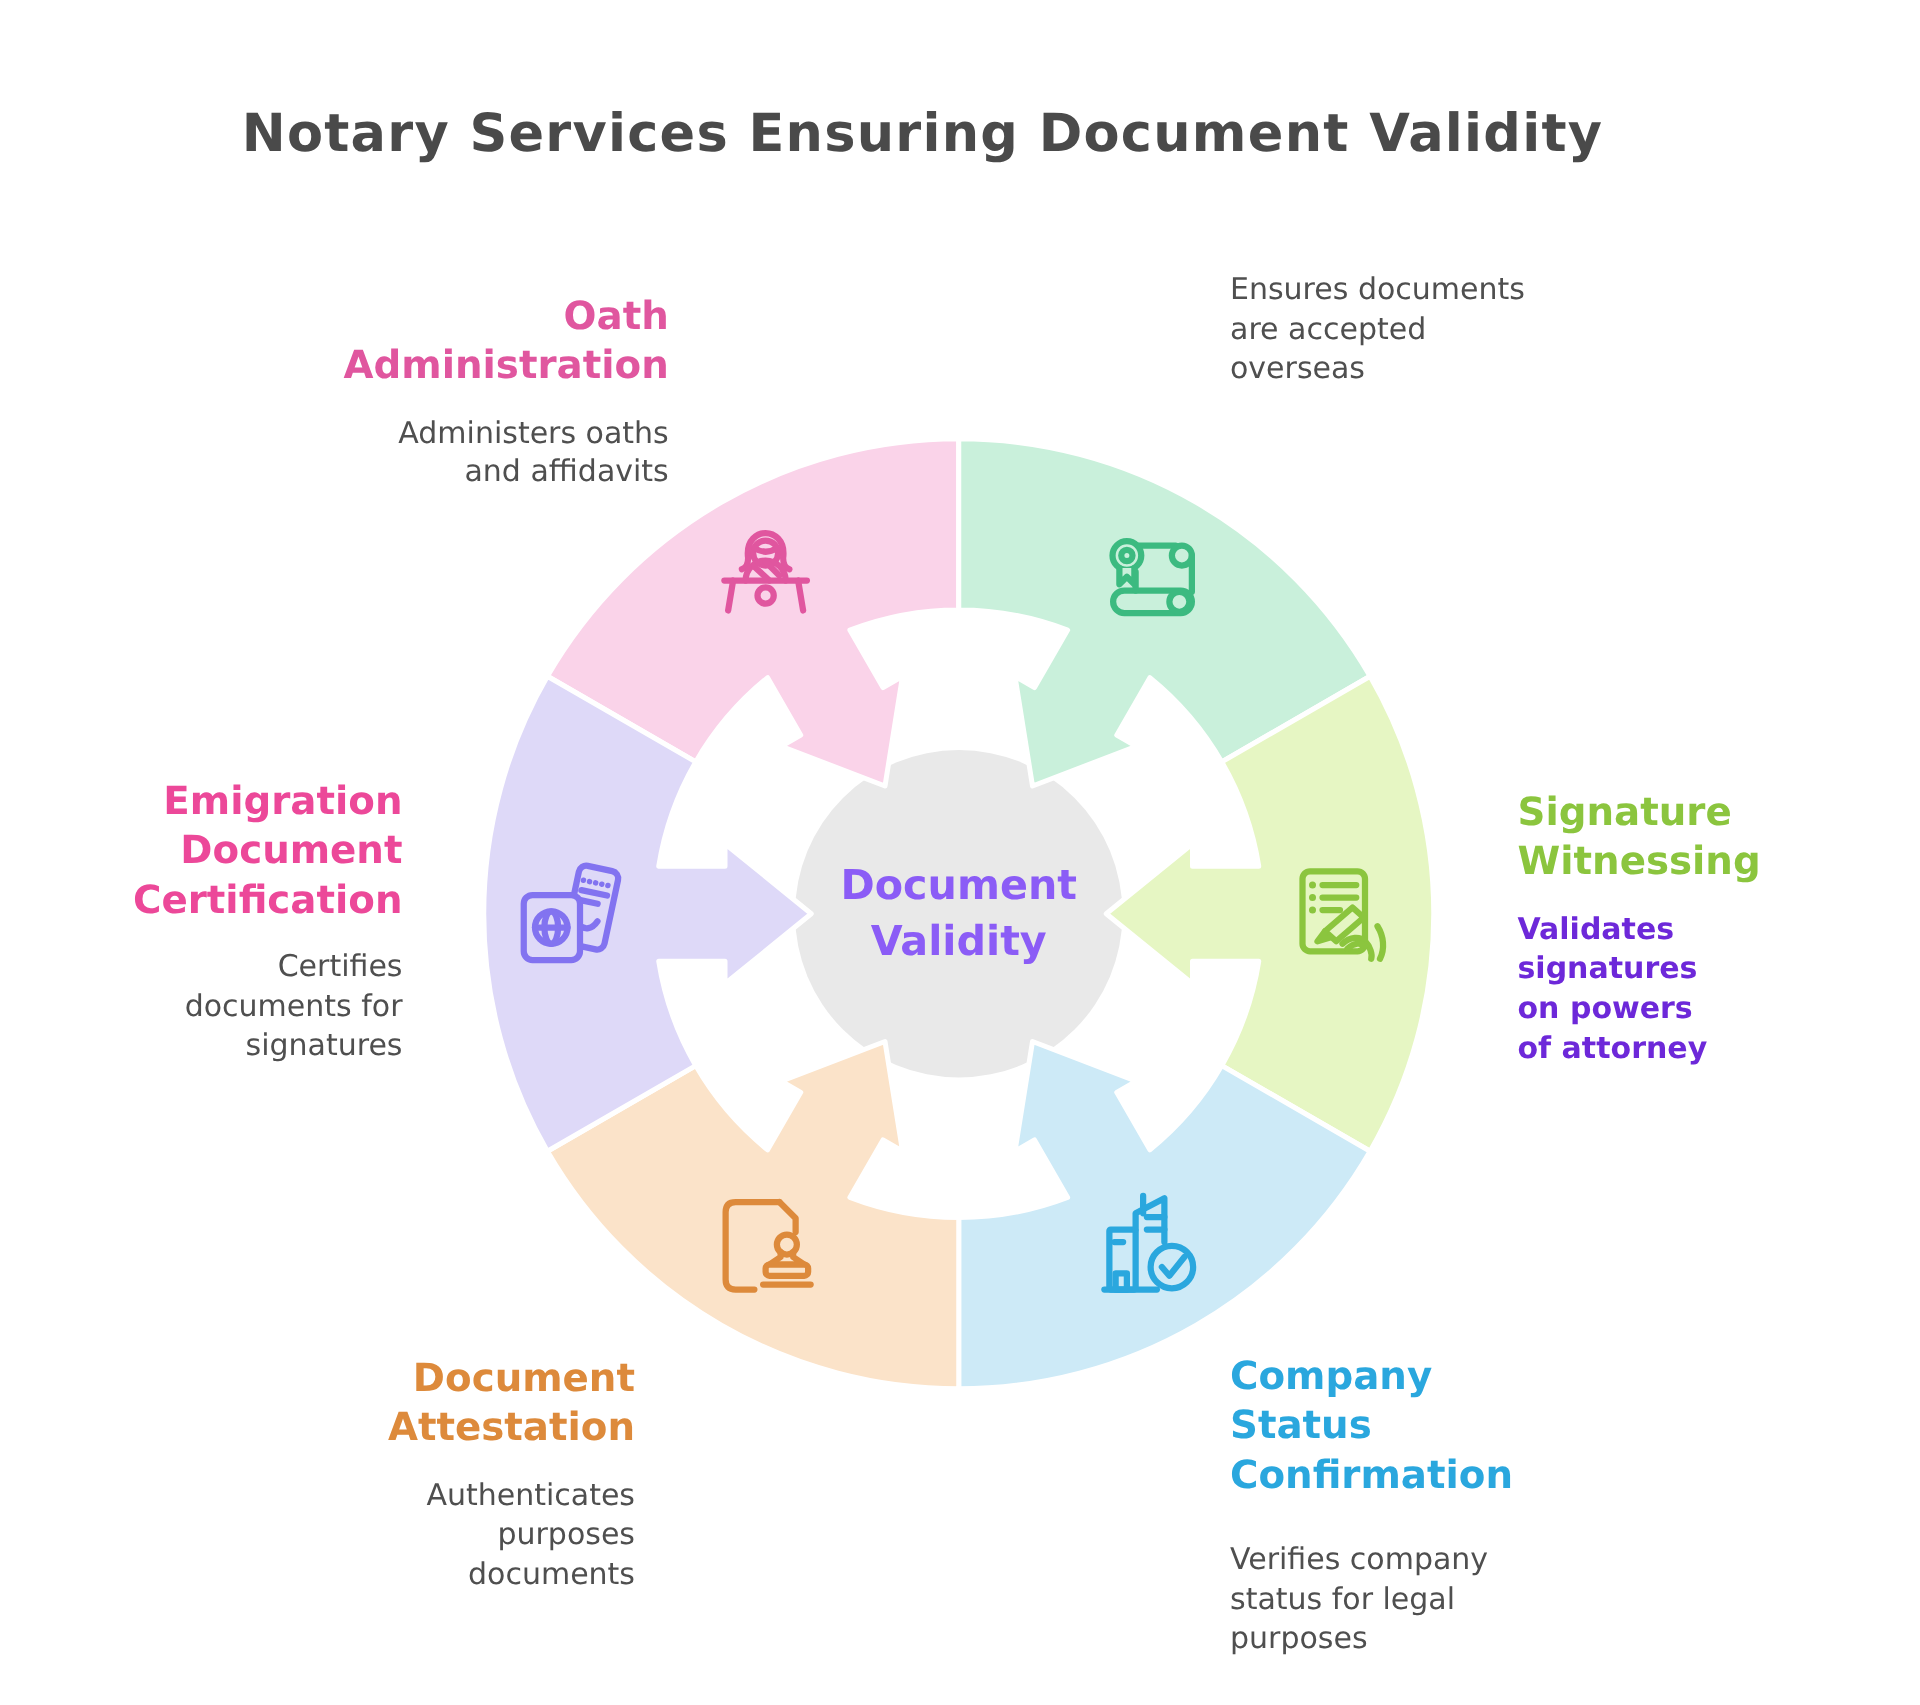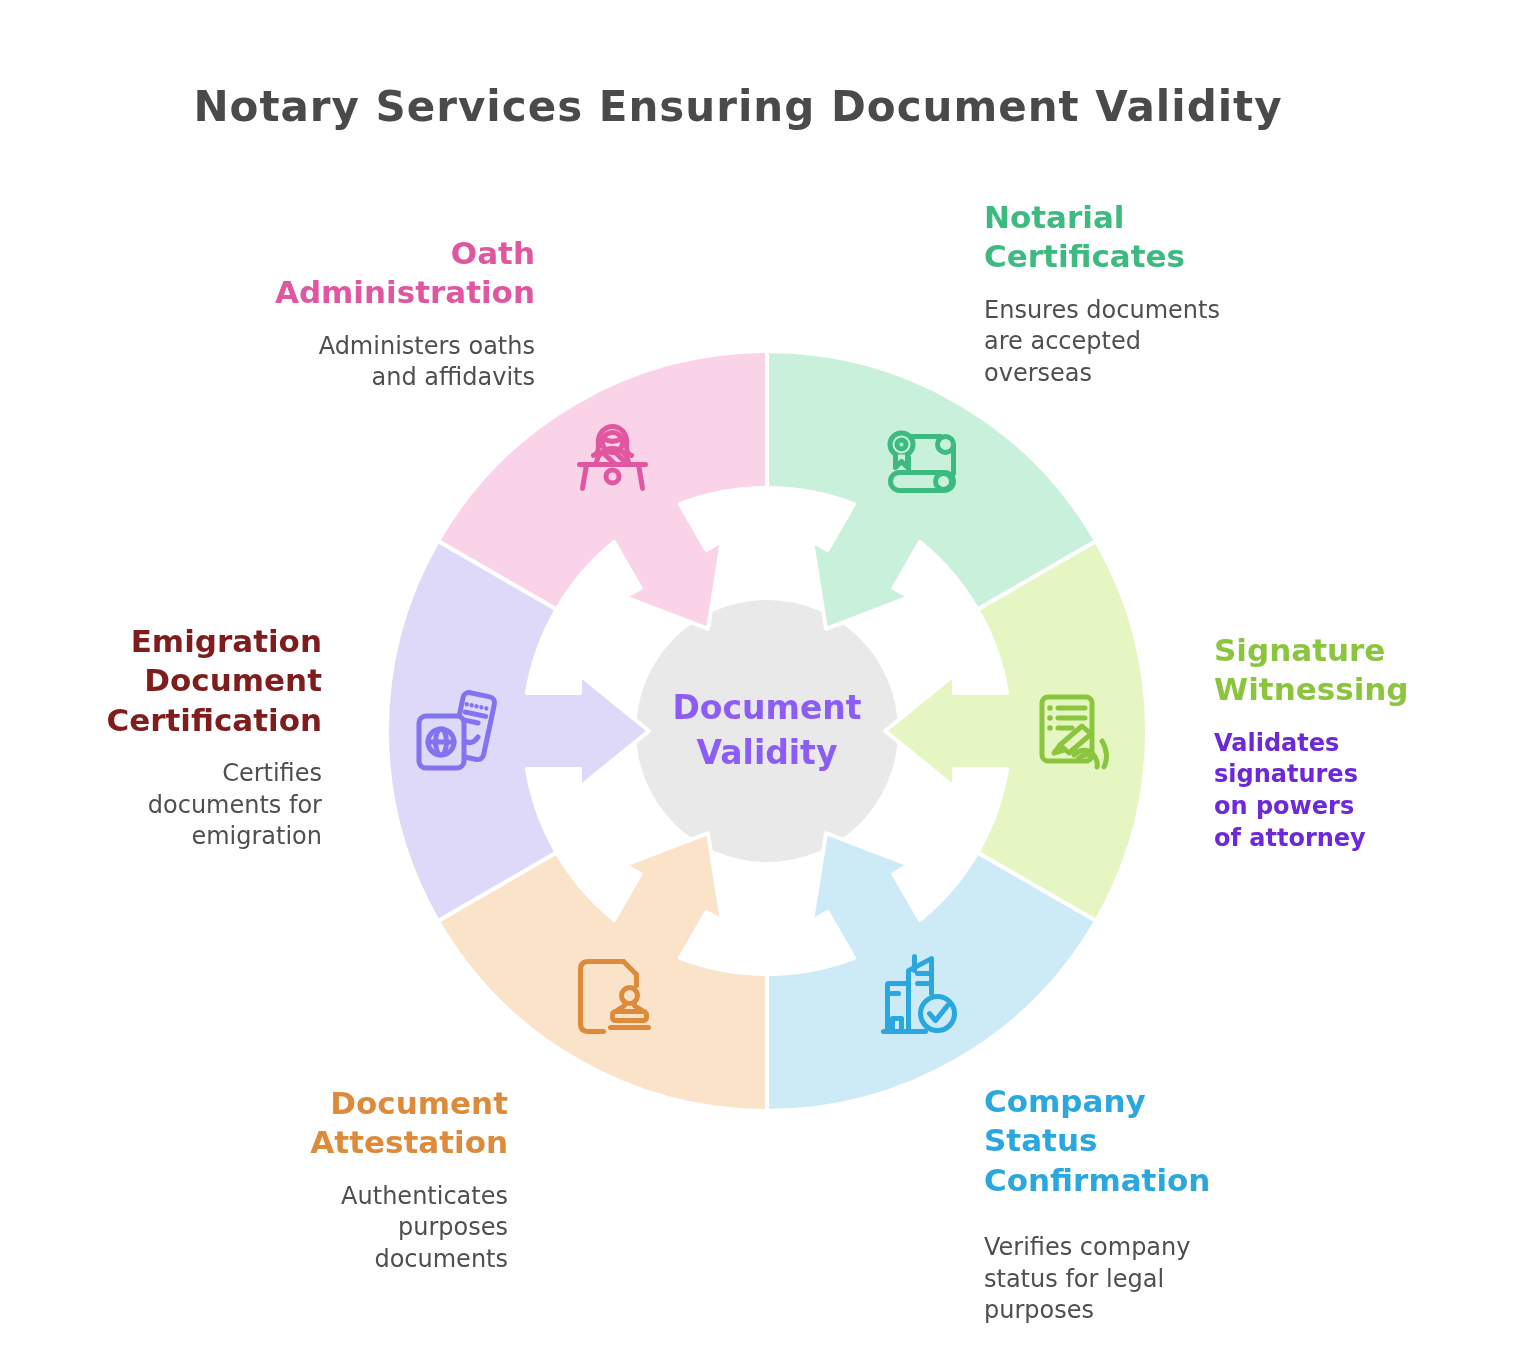--- a/index.html
+++ b/index.html
@@ -129,37 +129,36 @@
   <div id="page-title" style="color: rgb(74, 74, 74);">Notary Services Ensuring Document Validity</div>
 
   <div id="center-label" style="color: #8b5cf6;">Document Validity</div>
 
   <div class="seg-block block-oath">
     <div class="seg-title" style="color: rgb(224, 86, 159);">Oath Administration</div>
     <div class="seg-desc" style="color: rgb(79, 79, 79);">Administers oaths and affidavits</div>
   </div>
 
   <div class="seg-block block-notarial">
-    <div class="seg-title" style="color: rgb(60, 186, 128);">Notarial Certificates</div>
     <div class="seg-desc" style="color: rgb(79, 79, 79);">Ensures documents are accepted overseas</div>
   </div>
 
   <div class="seg-block block-signature">
     <div class="seg-title" style="color: rgb(139, 197, 62);">Signature Witnessing</div>
     <div class="seg-desc" style="color: #6d28d9; font-weight: bold;">Validates signatures on powers of attorney</div>
   </div>
 
   <div class="seg-block block-company">
     <div class="seg-title" style="color: rgb(42, 167, 222);">Company Status Confirmation</div>
     <div class="seg-desc" style="color: rgb(79, 79, 79);">Verifies company status for legal purposes</div>
   </div>
 
   <div class="seg-block block-attestation">
     <div class="seg-title" style="color: rgb(221, 138, 59);">Document Attestation</div>
     <div class="seg-desc" style="color: rgb(79, 79, 79);">Authenticates purposes documents</div>
   </div>
 
   <div class="seg-block block-emigration">
-    <div class="seg-title" style="color: #7f1d1d;">Emigration Document Certification</div>
-    <div class="seg-desc" style="color: rgb(79, 79, 79);">Certifies documents for emigration</div>
+    <div class="seg-title" style="color: #ec4899;">Emigration Document Certification</div>
+    <div class="seg-desc" style="color: rgb(79, 79, 79);">Certifies documents for signatures</div>
   </div>
 
 </div>
 
 </body></html>

